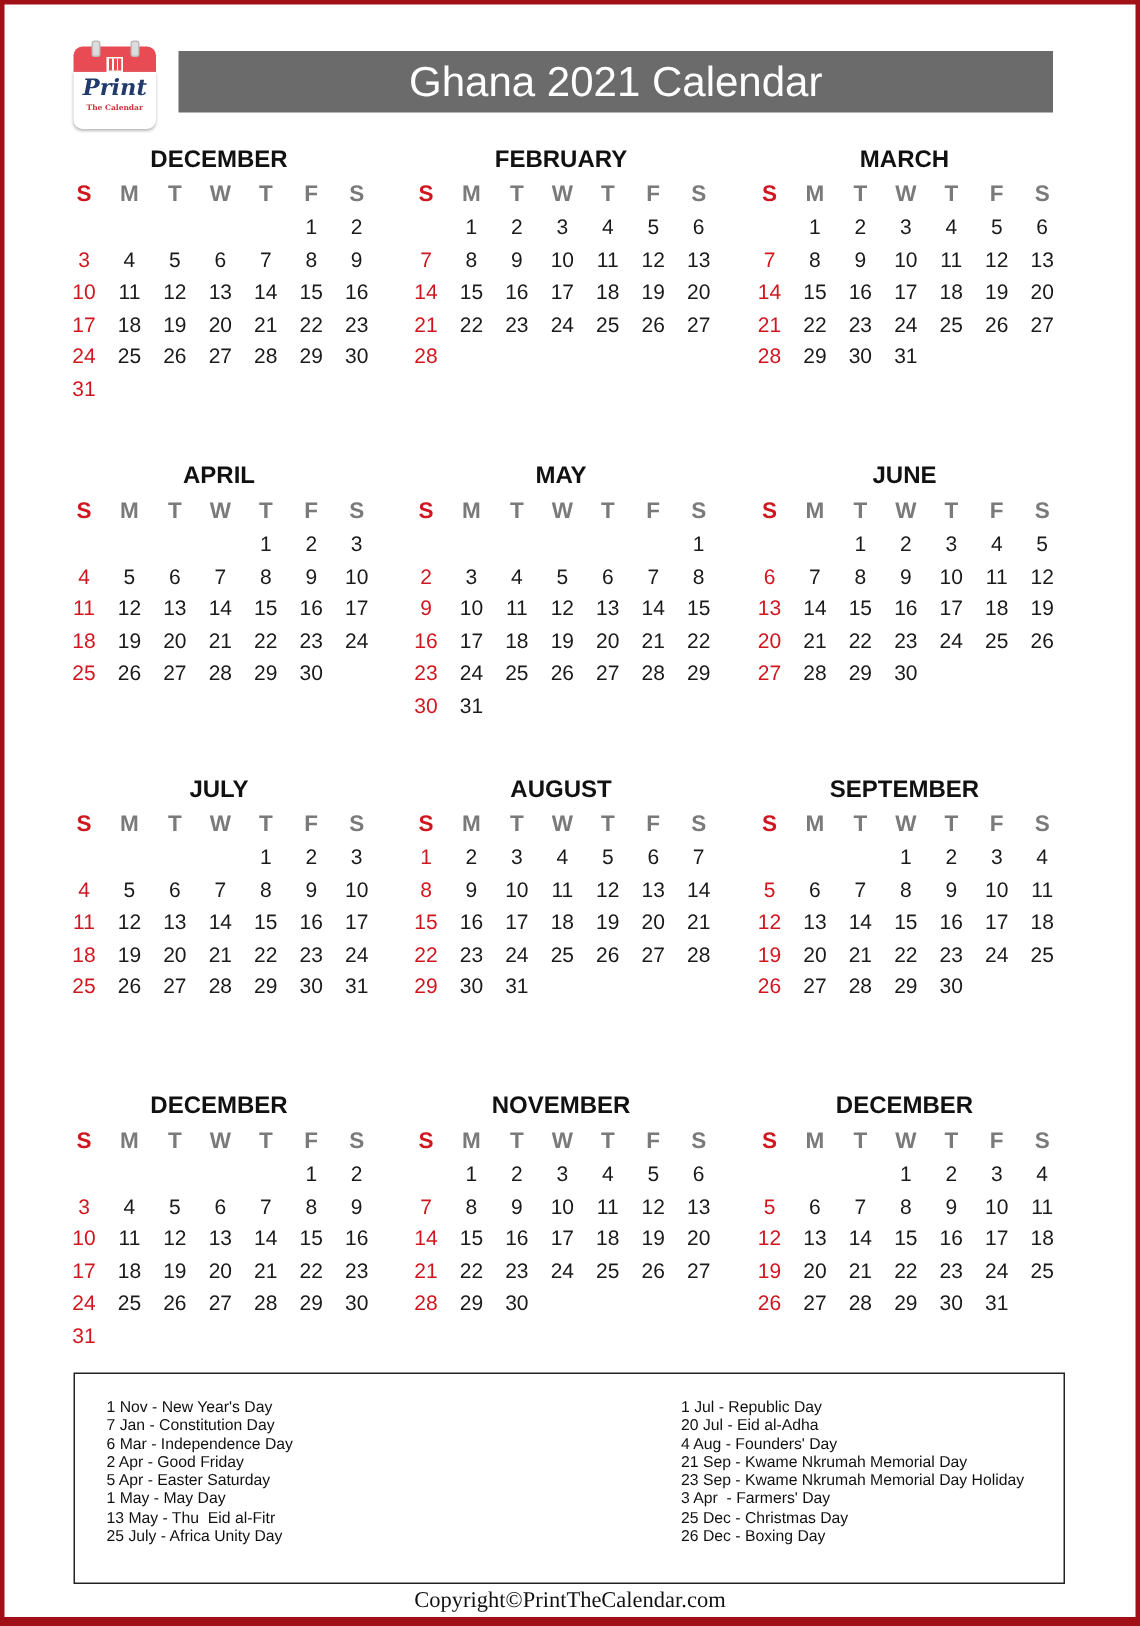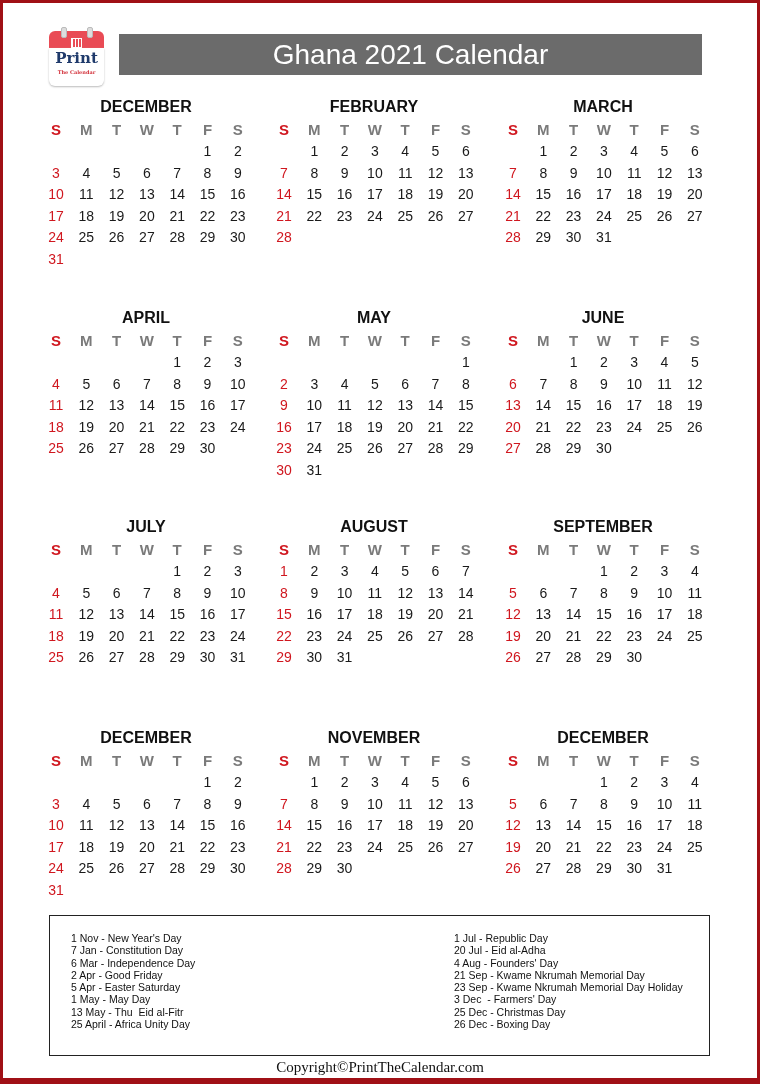--- a/index.html
+++ b/index.html
@@ -9,21 +9,21 @@
            border:3px solid #a01016; border-bottom-width:6px; }
   .logo { position:absolute; left:49px; top:27px; width:55px; height:60px; }
   .logo .top { position:absolute; left:0; top:4px; width:55px; height:17px; background:#e94b55;
                border-radius:6px 6px 0 0; }
   .logo .body { position:absolute; left:0; top:21px; width:55px; height:38px; background:#fff;
                 border-radius:0 0 6px 6px; box-shadow:0 1px 2px #bbb; }
   .logo .ring { position:absolute; top:0; width:4px; height:9px; background:#ddd; border-radius:2px; border:1px solid #bbb;}
   .logo .grid { position:absolute; left:22px; top:7px; width:11px; height:10px; border:1px solid #fff; box-sizing:border-box;
                 background:repeating-linear-gradient(90deg,#fff 0 1px,transparent 1px 3px); }
   .logo .p { position:absolute; left:0; width:55px; top:22px; text-align:center; font-family:"DejaVu Serif", serif;
-             font-weight:bold; font-size:15px; color:#1f3a6b; }
+             font-weight:bold; font-size:15px; color:#1f3a6b;font-style:italic; }
   .logo .tc { position:absolute; left:0; width:55px; top:42px; text-align:center; font-family:"DejaVu Serif", serif;
               font-size:5px; color:#d2303a; font-weight:bold; }
   .title-bar { position:absolute; left:119px; top:34px; width:583px; height:41px; background:#6b6b6b;
                color:#fff; font-size:28px; text-align:center; line-height:41px; font-weight:300; }
   .month { position:absolute; width:210px; }
   .month .mname { position:absolute; top:0; left:0; width:210px; text-align:center; font-weight:bold; font-size:16px; color:#111; }
   .month .dow, .month .day { position:absolute; width:30px; text-align:center; font-size:14px; }
   .month .dow { color:#7a7a7a; font-weight:bold; font-size:15px; }
   .month .dow.sun { color:#d0171f; }
   .month .day { color:#1a1a1a; }
@@ -542,27 +542,27 @@
 
 <div class="holidays">
   <div class="hcol" id="hleft" style="left:21px">
       <div>1 Nov - New Year's Day</div>
       <div>7 Jan - Constitution Day</div>
       <div>6 Mar - Independence Day</div>
       <div>2 Apr - Good Friday</div>
       <div>5 Apr - Easter Saturday</div>
       <div>1 May - May Day</div>
       <div>13 May - Thu  Eid al-Fitr</div>
-      <div>25 April - Africa Unity Day</div>
+      <div>25 July - Africa Unity Day</div>
     </div>
   <div class="hcol" id="hright" style="left:404px">
       <div>1 Jul - Republic Day</div>
       <div>20 Jul - Eid al-Adha</div>
       <div>4 Aug - Founders' Day</div>
       <div>21 Sep - Kwame Nkrumah Memorial Day</div>
       <div>23 Sep - Kwame Nkrumah Memorial Day Holiday</div>
-      <div>3 Dec  - Farmers' Day</div>
+      <div>3 Apr  - Farmers' Day</div>
       <div>25 Dec - Christmas Day</div>
       <div>26 Dec - Boxing Day</div>
     </div>
 </div>
 
 <div class="copyright">Copyright©PrintTheCalendar.com</div>
 
 </body></html>

